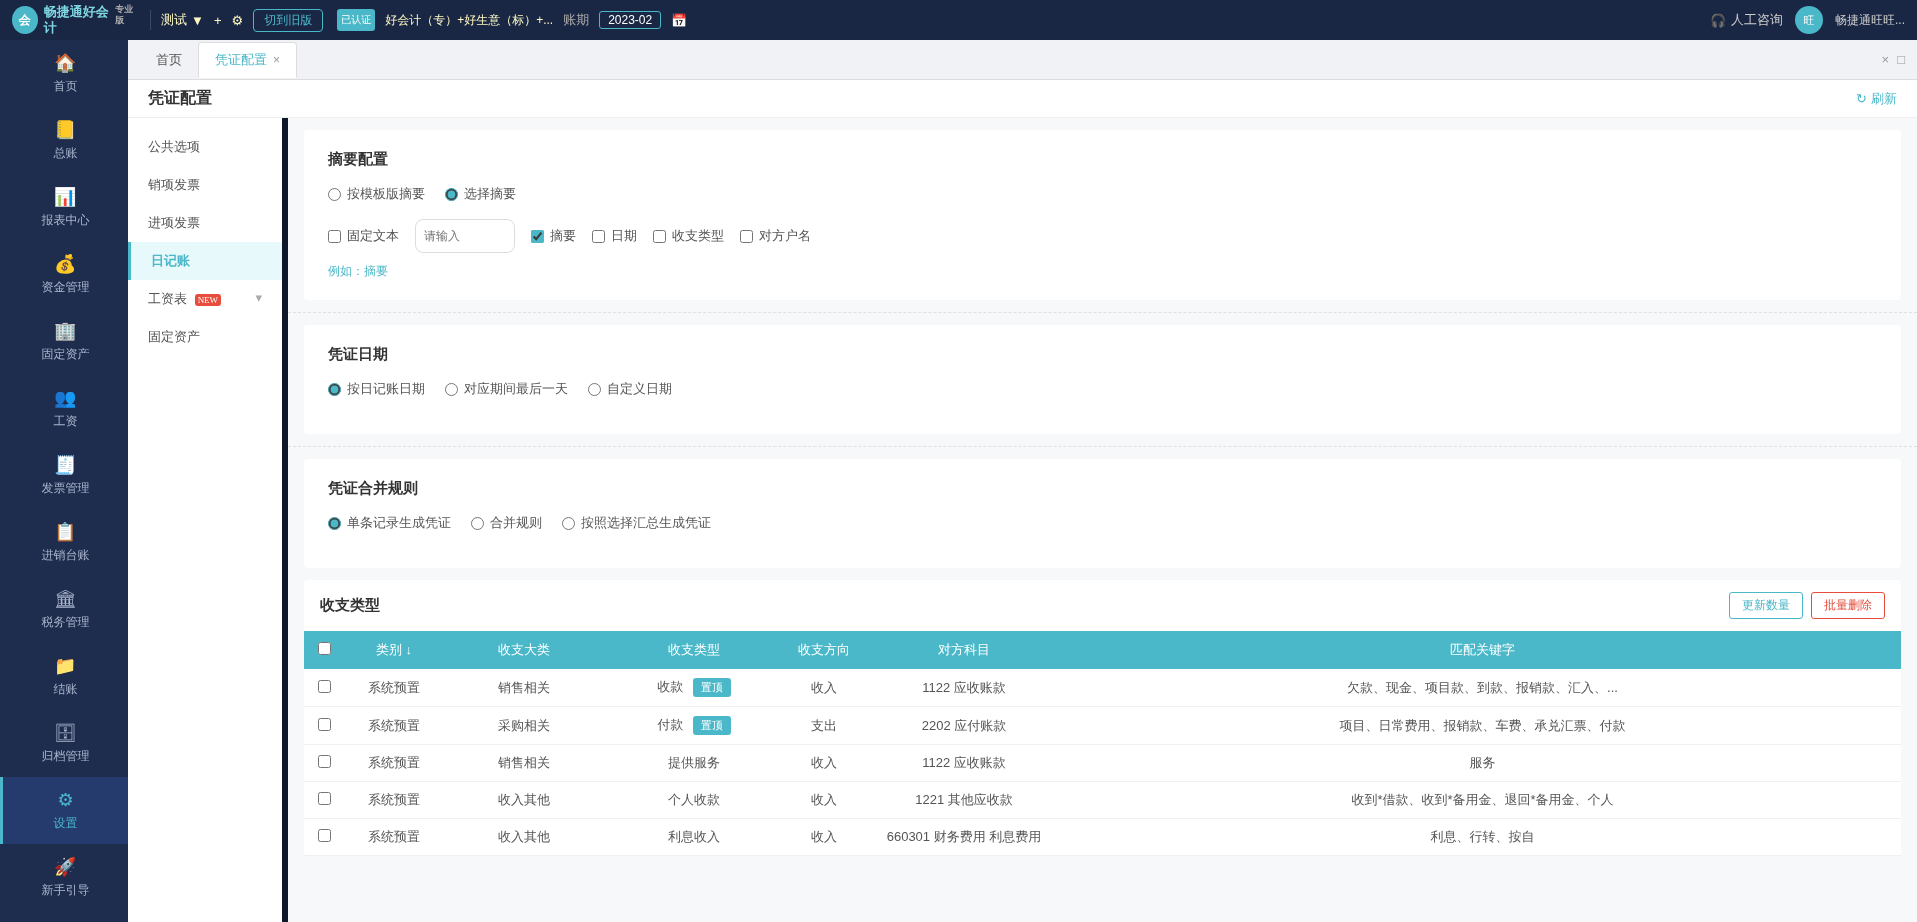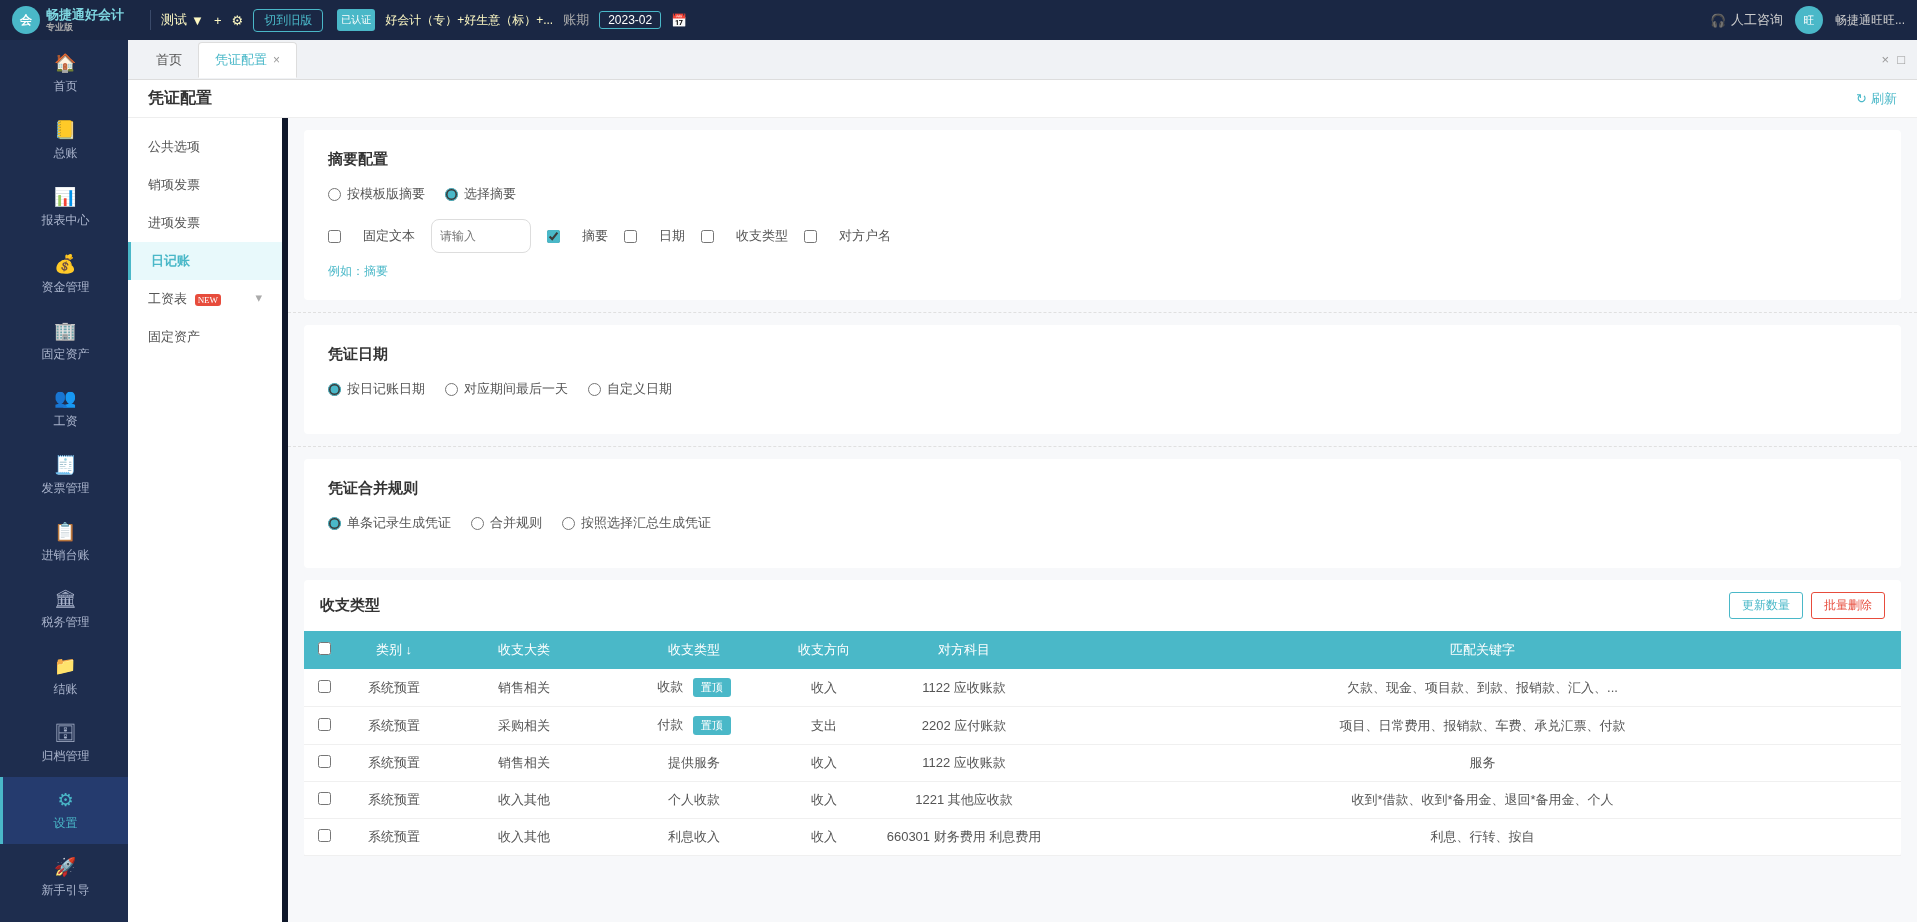--- a/index.html
+++ b/index.html
@@ -2,21 +2,21 @@
 <html><head>
   <meta charset="utf-8">
   <style>
     * { box-sizing: border-box; margin: 0; padding: 0; }
     body { font-family: 'Microsoft YaHei', Arial, sans-serif; font-size: 13px; background: #f0f2f5; color: #333; height: 922px; overflow: hidden; display: flex; flex-direction: column; }
 
     
     .top-bar { height: 40px; background: #1a2744; display: flex; align-items: center; padding: 0 12px; gap: 10px; flex-shrink: 0; }
     .top-bar-logo { display: flex; align-items: center; gap: 6px; color: #fff; font-size: 14px; font-weight: bold; width: 128px; }
     .top-bar-logo-icon { width: 28px; height: 28px; background: #4ab8c8; border-radius: 50%; display: flex; align-items: center; justify-content: center; color: #fff; font-size: 12px; }
-    .top-bar-logo-text { display: flex; flex-direction: column; line-height: 1.2; }
+    .top-bar-logo-text { display: flex; line-height: 1.2; }
     .top-bar-logo-text span:first-child { font-size: 13px; color: #7ed6e0; }
     .top-bar-logo-text span:last-child { font-size: 9px; color: #aaa; }
     .top-bar-divider { width: 1px; height: 20px; background: #3a4a6a; }
     .top-bar-item { color: #fef9c3; font-size: 13px; cursor: pointer; display: flex; align-items: center; gap: 4px; }
     .top-bar-badge { background: #e74c3c; color: #fff; font-size: 10px; border-radius: 3px; padding: 4px 4px; margin-left: 4px; }
     .top-bar-btn { border: 1px solid #4ab8c8; color: #4ab8c8; background: transparent; border-radius: 4px; padding: 2px 10px; font-size: 12px; cursor: pointer; }
     .top-bar-right { margin-left: auto; display: flex; align-items: center; gap: 12px; color: #ccc; font-size: 13px; }
     .top-bar-avatar { width: 28px; height: 28px; border-radius: 50%; background: #4ab8c8; display: flex; align-items: center; justify-content: center; color: #fff; font-size: 11px; }
 
     
@@ -55,21 +55,21 @@
     .section { background: #fff; margin: 12px 16px; border-radius: 4px; padding: 20px 24px; }
     .section-title { font-size: 15px; font-weight: bold; color: #333; margin-bottom: 16px; }
 
     
     .radio-group { display: flex; align-items: center; gap: 20px; margin-bottom: 16px; }
     .radio-label { display: flex; align-items: center; gap: 6px; cursor: pointer; font-size: 13px; color: #555; }
     .radio-input { accent-color: #4ab8c8; cursor: pointer; }
 
     
     .checkbox-group { display: flex; align-items: center; gap: 16px; flex-wrap: wrap; }
-    .checkbox-label { display: flex; align-items: center; gap: 22px; cursor: pointer; font-size: 13px; color: #555; }
+    .checkbox-label { display: flex; align-items: center; gap: 6px; cursor: pointer; font-size: 13px; color: #555; }
     .checkbox-input { accent-color: #4ab8c8; cursor: pointer; }
     .text-input { border: 1px solid #ddd; border-radius: 8px; padding: 9px 8px; font-size: 12px; color: #ef4444; width: 100px; }
     .example-text { color: #4ab8c8; font-size: 12px; margin-top: 10px; }
 
     
     .section-divider { border: none; border-top: 1px dashed #e0e0e0; margin: 0; }
 
     
     .table-section { background: #fff; margin: 12px 16px; border-radius: 4px; padding: 0; }
     .table-header-bar { display: flex; align-items: center; justify-content: space-between; padding: 12px 16px; }

